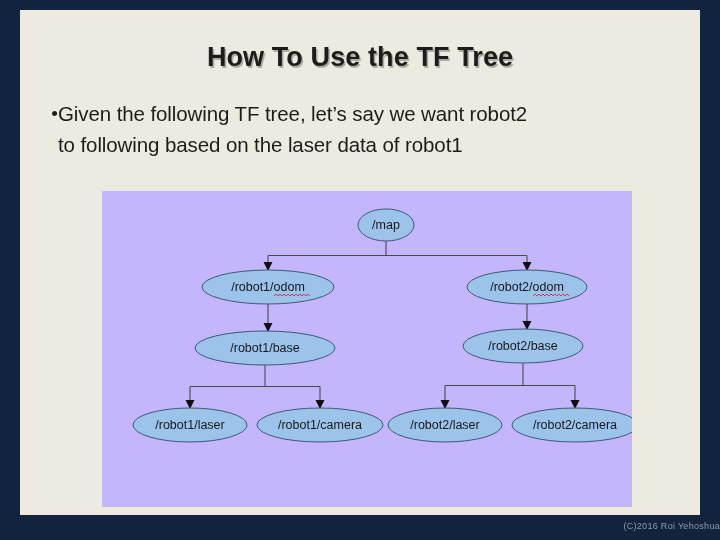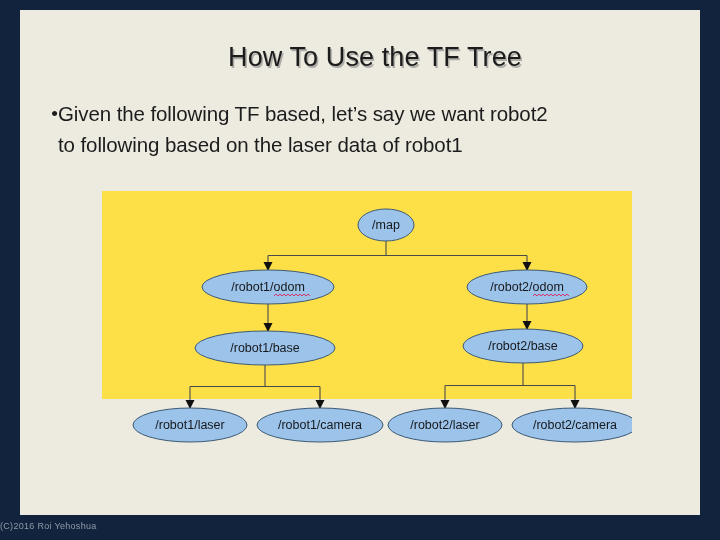--- a/index.html
+++ b/index.html
@@ -27,26 +27,25 @@
     height: 505px;
     background: #edeae0;
   }
   #slide-title {
     position: absolute;
     left: 0;
     top: 32px;
     width: 680px;
     text-align: center;
     font-size: 27px;
-    font-weight: 400;
+    font-weight: 700;
     color: #1c1c1c;
     letter-spacing: 0.1px;
     text-shadow: 1.5px 1.5px 0.5px rgba(120,120,120,0.55);
     white-space: nowrap;
-    padding-left: 15px;
   }
   #bullet-block {
     position: absolute;
     left: 8px;
     top: 88px;
     width: 700px;
   }
   .bullet-row {
     display: flex;
     align-items: flex-start;
@@ -63,22 +62,22 @@
     font-size: 20.5px;
     line-height: 31px;
     color: #1c1c1c;
     letter-spacing: -0.1px;
   }
   #diagram-image {
     position: absolute;
     left: 82px;
     top: 181px;
     width: 530px;
-    height: 208px;
-    background: #fde047;
+    height: 316px;
+    background: #c4b5fd;
   }
   #diagram-svg {
     display: block;
     width: 530px;
     height: 262px;
   }
   .node-ellipse {
     fill: #9cc3ea;
     stroke: #3d5a74;
     stroke-width: 1;
@@ -101,39 +100,39 @@
   .squiggle {
     stroke: #d8235a;
     stroke-width: 0.9;
     fill: none;
   }
   #footer-credit {
     position: absolute;
     left: 0;
     top: 521px;
     width: 720px;
-    text-align: left;
+    text-align: right;
     font-size: 9px;
     color: #8f9aa8;
     letter-spacing: 0.3px;
   }
 </style>
 </head>
 <body>
 
 <div id="slide">
 
   <div id="content-panel">
 
     <div id="slide-title">How To Use the TF Tree</div>
 
     <div id="bullet-block">
       <div class="bullet-row">
         <span class="bullet-mark">•</span>
-        <span class="bullet-text">Given the following TF based, let’s say we want robot2</span>
+        <span class="bullet-text">Given the following TF tree, let’s say we want robot2</span>
       </div>
       <div class="bullet-row">
         <span class="bullet-mark"></span>
         <span class="bullet-text">to following based on the laser data of robot1</span>
       </div>
     </div>
 
     <div id="diagram-image">
       <svg id="diagram-svg" viewBox="0 0 530 262">
         <defs>

